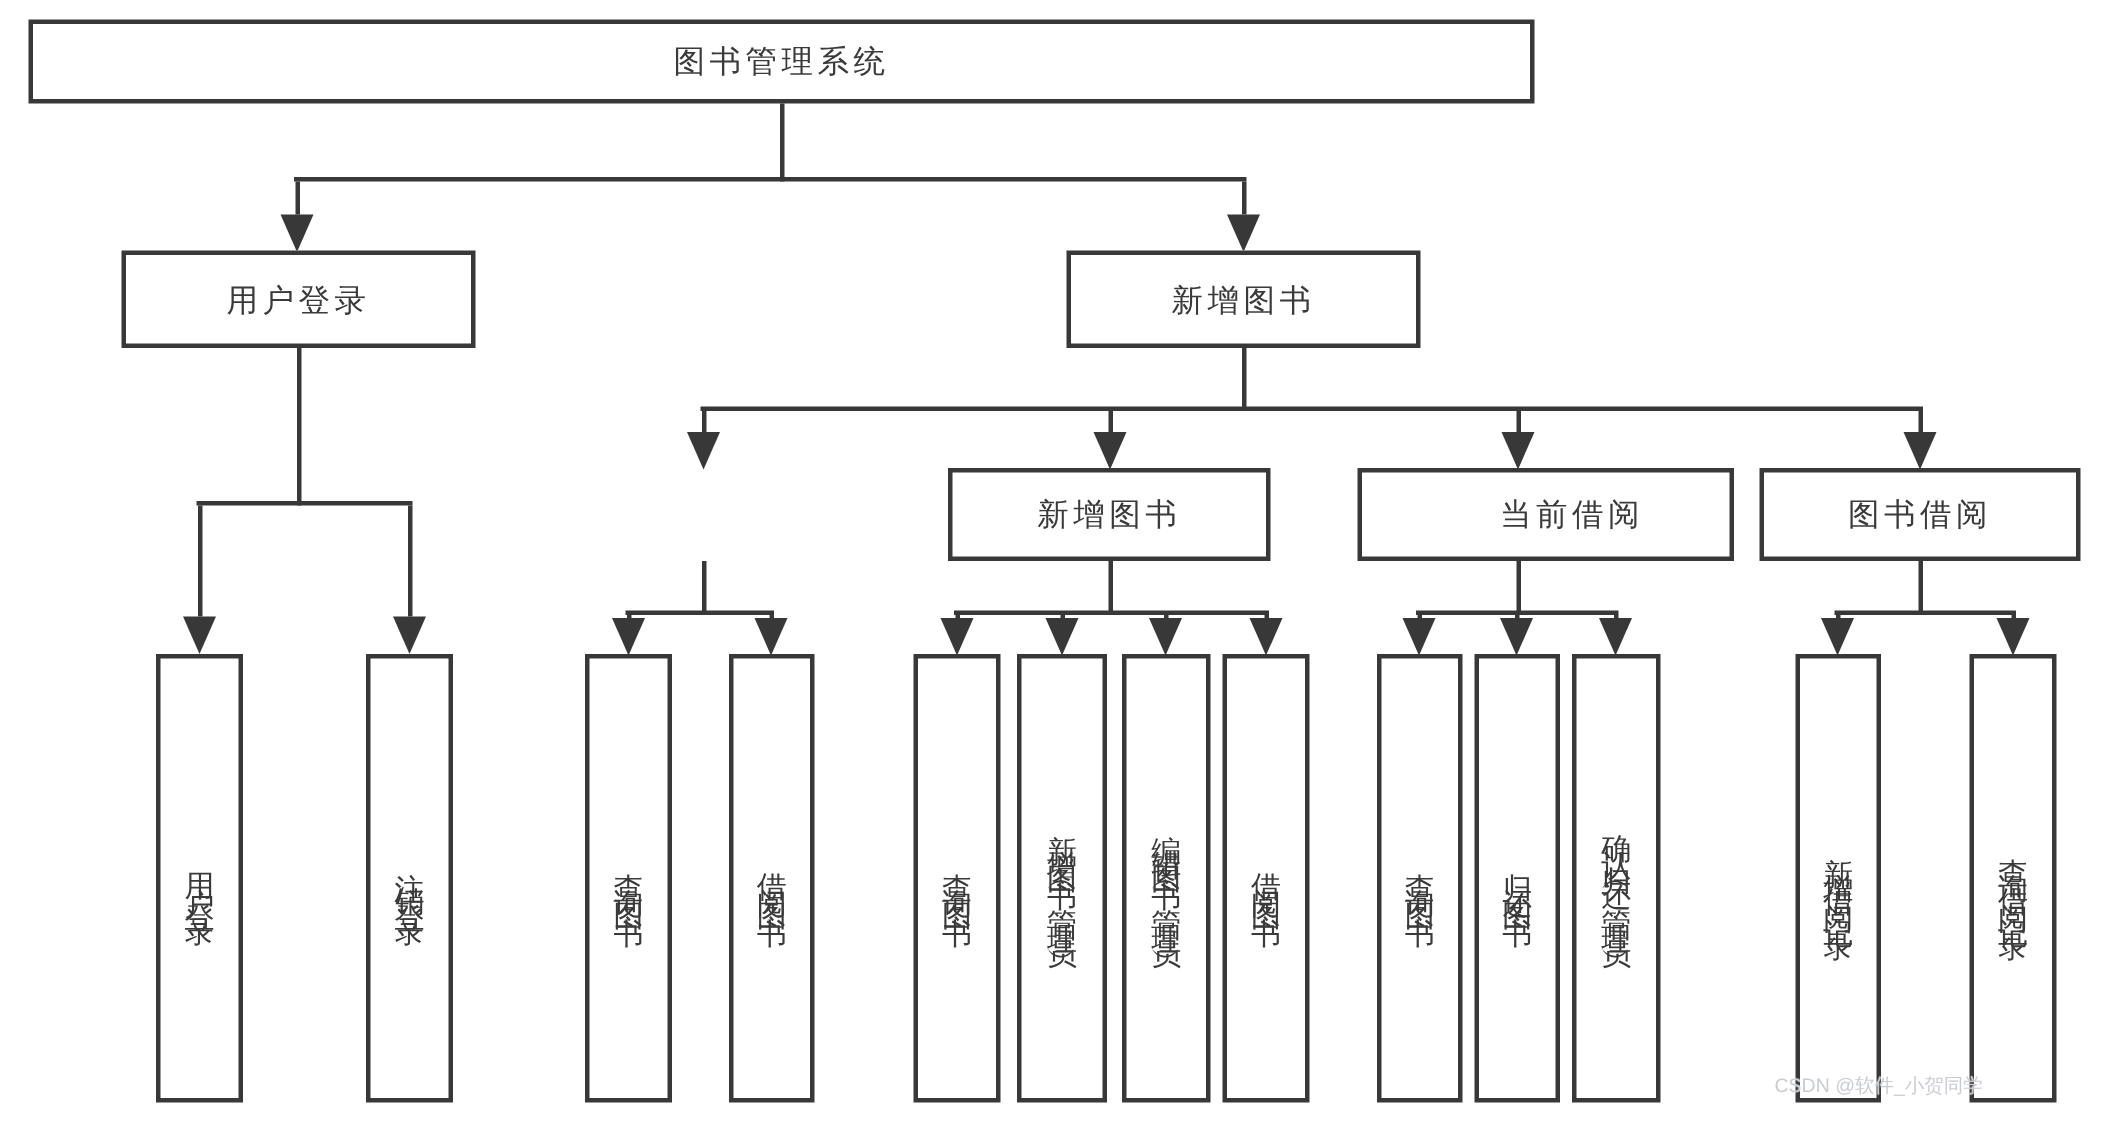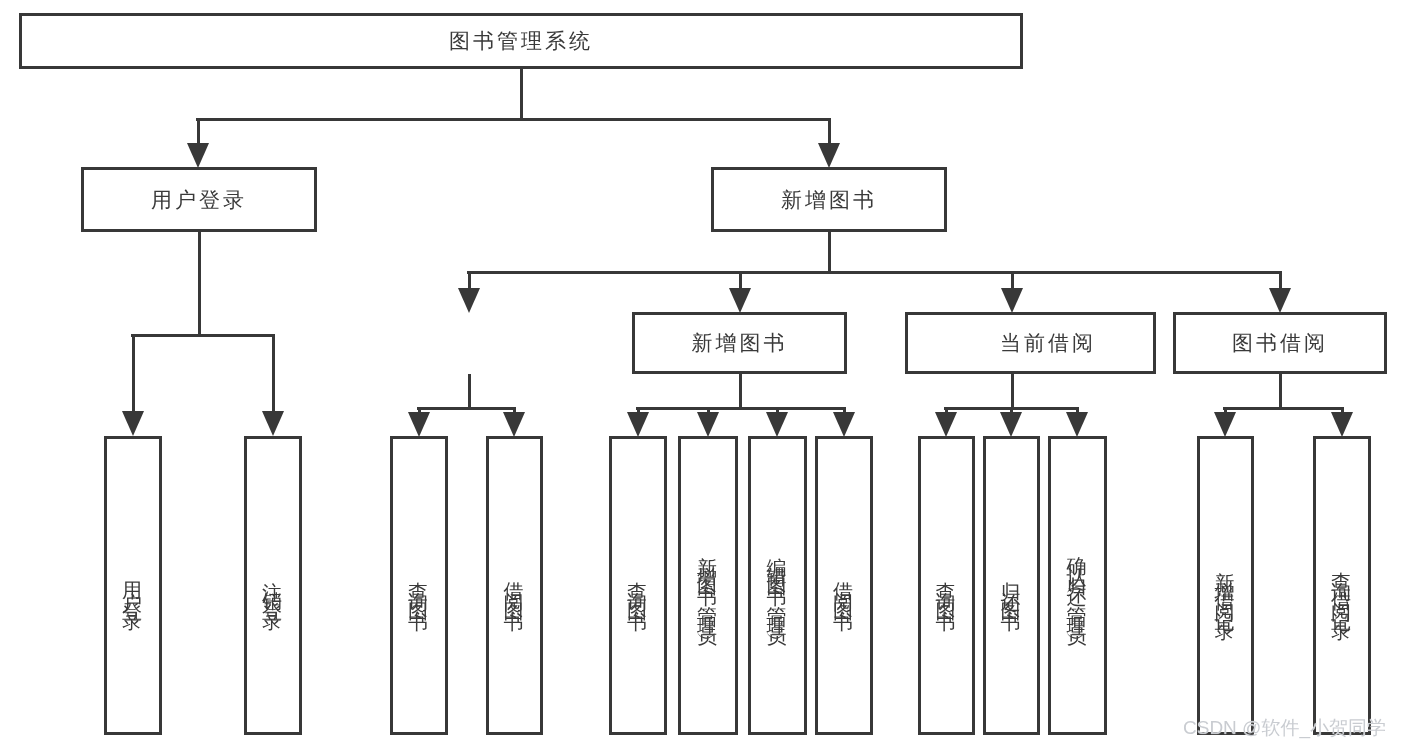--- a/index.html
+++ b/index.html
@@ -31,21 +31,21 @@
   .vline{position:absolute;width:3px;background:var(--line,#383838);}
   .hline{position:absolute;height:3px;background:var(--line,#383838);}
   .ahead{
     position:absolute;width:0;height:0;
     border-left:11px solid transparent;
     border-right:11px solid transparent;
     border-top:25px solid var(--line,#383838);
   }
   .watermark{
     position:absolute;left:1183px;top:715px;
-    font-size:19px;color:var(--wm,#c9ccd1);
+    font-size:13px;color:var(--wm,#c9ccd1);
     white-space:nowrap;z-index:6;
     text-shadow:0 0 1px #ffffff;
   }
 </style>
 </head>
 <body>
 
 <div class="canvas" style="--line: #383838; --text: #3a3a3a; --wm: #c9ccd1; --bg: #ffffff;">
 
   <div id="connectors">

